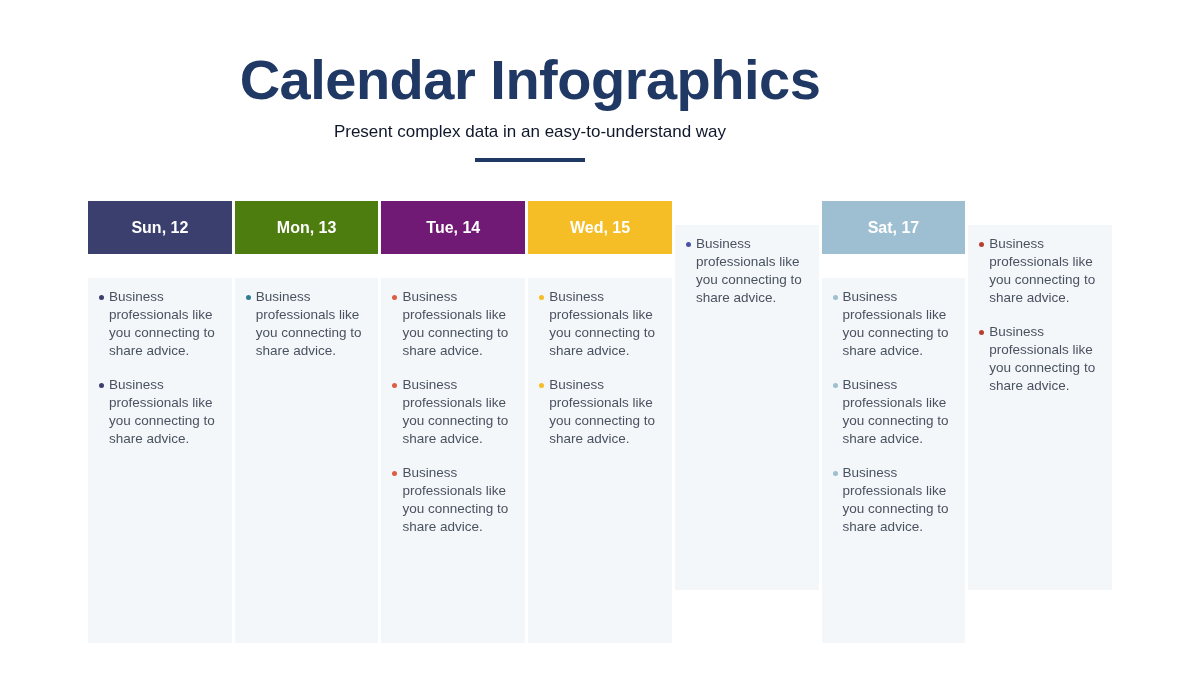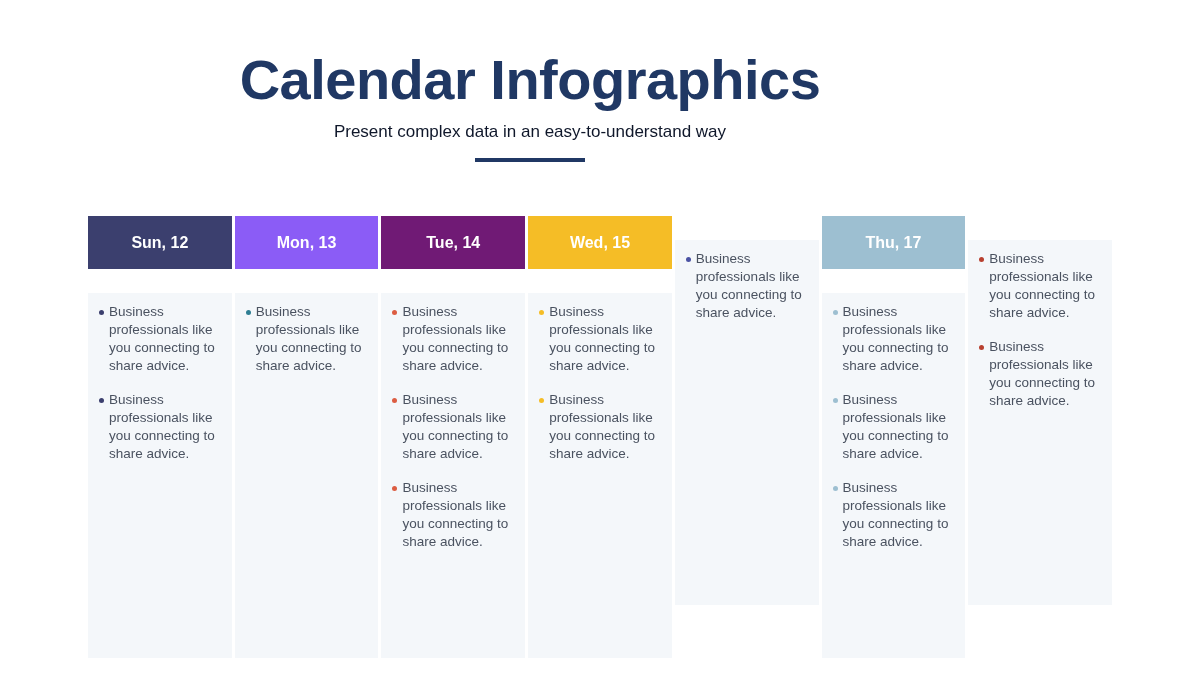--- a/index.html
+++ b/index.html
@@ -38,25 +38,24 @@
   }
   .rule {
     width: 110px;
     height: 4px;
     background: #203864;
     margin: 16px auto 0 auto;
   }
   .calendar {
     position: absolute;
     left: 88px;
-    top: 216px;
+    top: 201px;
     width: 1024px;
     display: flex;
     gap: 3px;
-    justify-content: flex-end;
   }
   .day-col {
     width: 145px;
     display: flex;
     flex-direction: column;
   }
   .day-header {
     height: 53px;
     display: flex;
     align-items: center;
@@ -107,21 +106,21 @@
             <span class="bullet" style="background: rgb(59, 63, 110);"></span>
             <span class="event-text" style="color: rgb(74, 82, 96);">Business professionals like you connecting to share advice.</span>
           </div>
           <div class="event">
             <span class="bullet" style="background: rgb(59, 63, 110);"></span>
             <span class="event-text" style="color: rgb(74, 82, 96);">Business professionals like you connecting to share advice.</span>
           </div>
         </div>
       </div>
       <div class="day-col">
-        <div class="day-header" style="background: #8b5cf6;">Mon, 13</div>
+        <div class="day-header" style="background: #4d7c0f;">Mon, 13</div>
         <div class="day-body" style="background: rgb(244, 247, 250);">
           <div class="event">
             <span class="bullet" style="background: rgb(46, 126, 147);"></span>
             <span class="event-text" style="color: rgb(74, 82, 96);">Business professionals like you connecting to share advice.</span>
           </div>
         </div>
       </div>
       <div class="day-col">
         <div class="day-header" style="background: #701a75;">Tue, 14</div>
         <div class="day-body" style="background: rgb(244, 247, 250);">
@@ -154,21 +153,21 @@
       </div>
       <div class="day-col">
         <div class="day-body" style="background: rgb(244, 247, 250);">
           <div class="event">
             <span class="bullet" style="background: rgb(74, 82, 163);"></span>
             <span class="event-text" style="color: rgb(74, 82, 96);">Business professionals like you connecting to share advice.</span>
           </div>
         </div>
       </div>
       <div class="day-col">
-        <div class="day-header" style="background: rgb(157, 191, 209);">Thu, 17</div>
+        <div class="day-header" style="background: rgb(157, 191, 209);">Sat, 17</div>
         <div class="day-body" style="background: rgb(244, 247, 250);">
           <div class="event">
             <span class="bullet" style="background: rgb(157, 191, 209);"></span>
             <span class="event-text" style="color: rgb(74, 82, 96);">Business professionals like you connecting to share advice.</span>
           </div>
           <div class="event">
             <span class="bullet" style="background: rgb(157, 191, 209);"></span>
             <span class="event-text" style="color: rgb(74, 82, 96);">Business professionals like you connecting to share advice.</span>
           </div>
           <div class="event">

